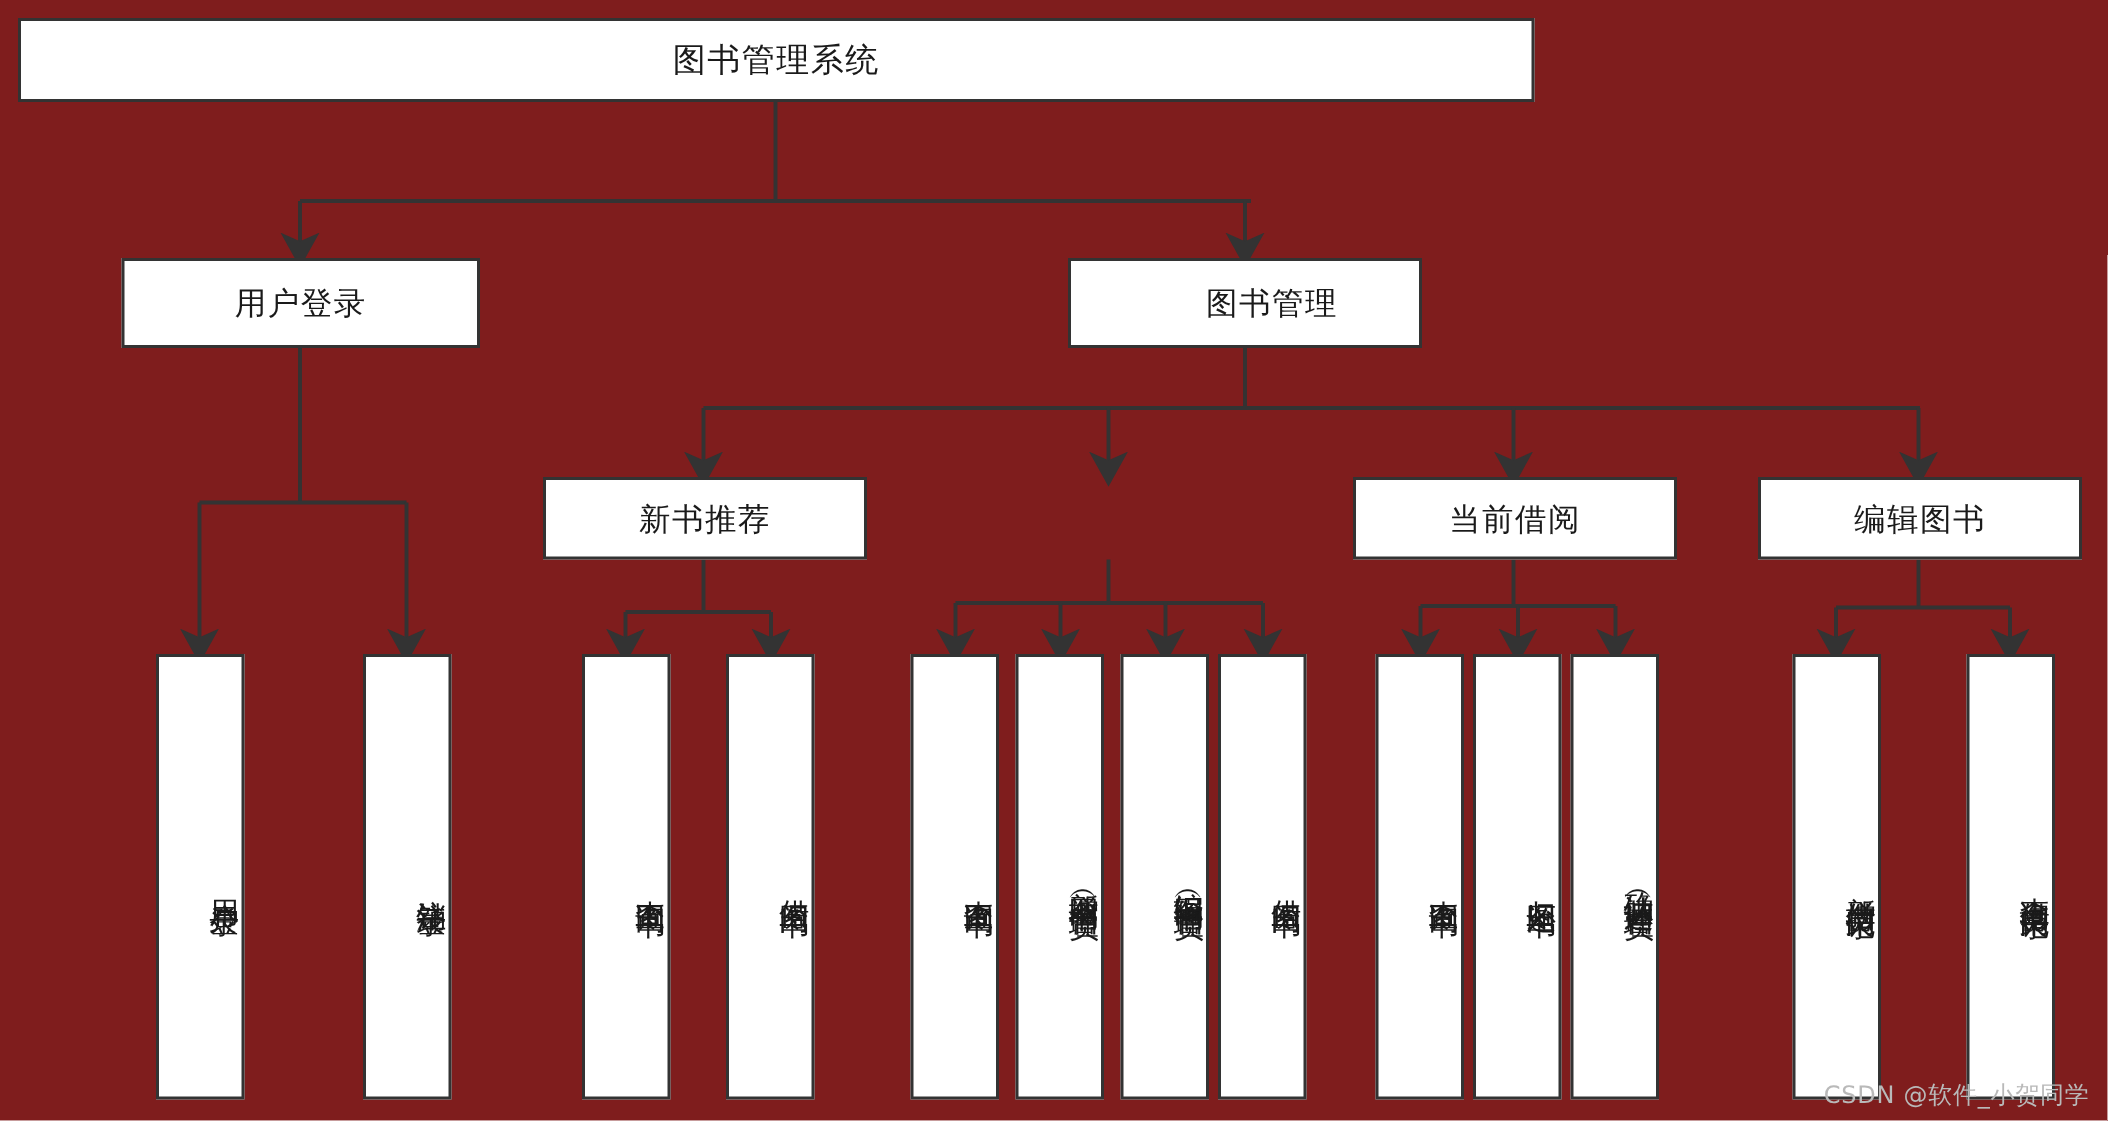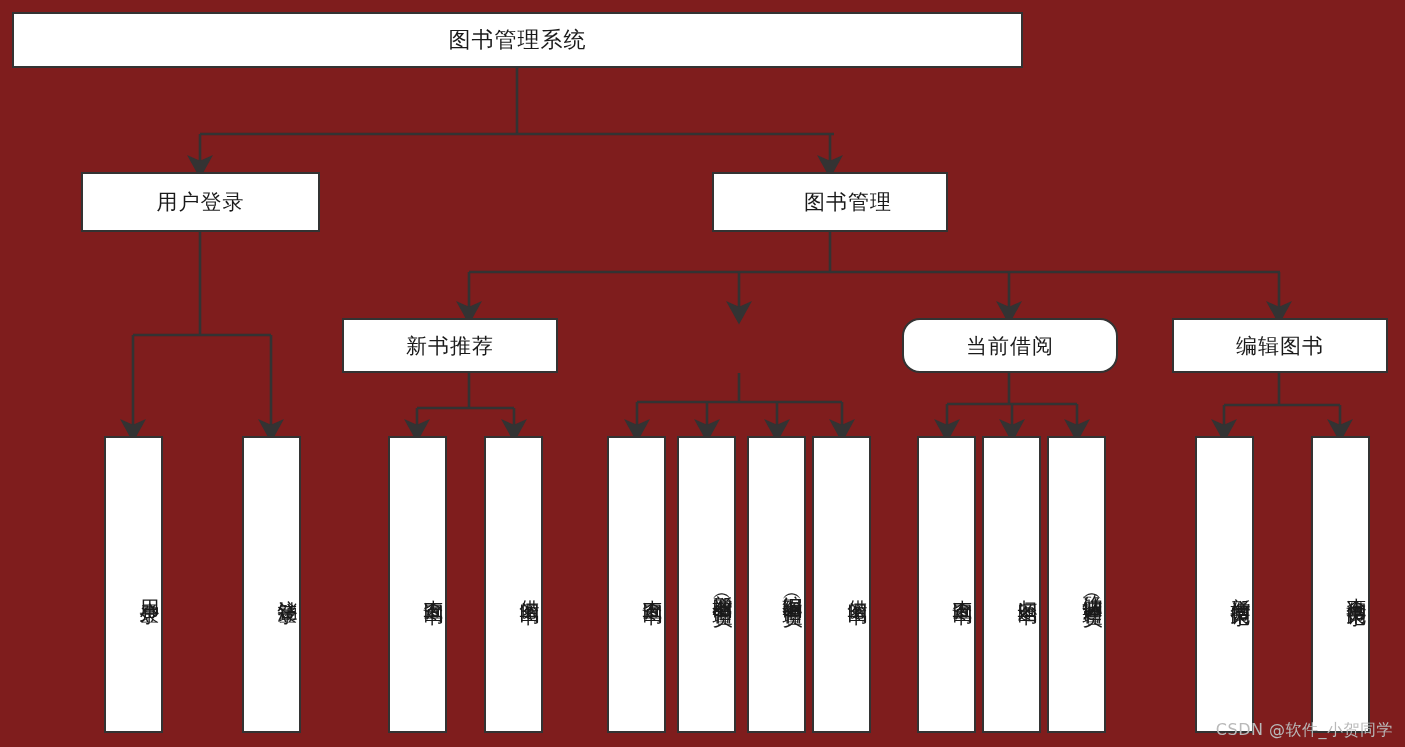--- a/index.html
+++ b/index.html
@@ -132,26 +132,26 @@
   </div>
 
   <div class="node node-h" style="left:81px; top:172px; width:239px; height:60px;">
     <span>用户登录</span>
   </div>
 
   <div class="node node-h" style="left:712px; top:172px; width:236px; height:60px;padding-left:36px;">
     <span>图书管理</span>
   </div>
 
-  <div class="node node-h" style="left:342px; top:318px; width:216px; height:55px;">
+  <div class="node node-h" style="left:362px; top:318px; width:216px; height:55px;">
     <span>新书推荐</span>
   </div>
 
 
-  <div class="node node-h" style="left:902px; top:318px; width:216px; height:55px;border-radius:18px;">
+  <div class="node node-h" style="left:902px; top:318px; width:216px; height:55px;">
     <span>当前借阅</span>
   </div>
 
   <div class="node node-h" style="left:1172px; top:318px; width:216px; height:55px;">
     <span>编辑图书</span>
   </div>
 
   <div class="node node-v" style="left:104px; top:436px; width:59px; height:297px;">
     <span class="node-v-lbl">用户登录</span>
   </div>

